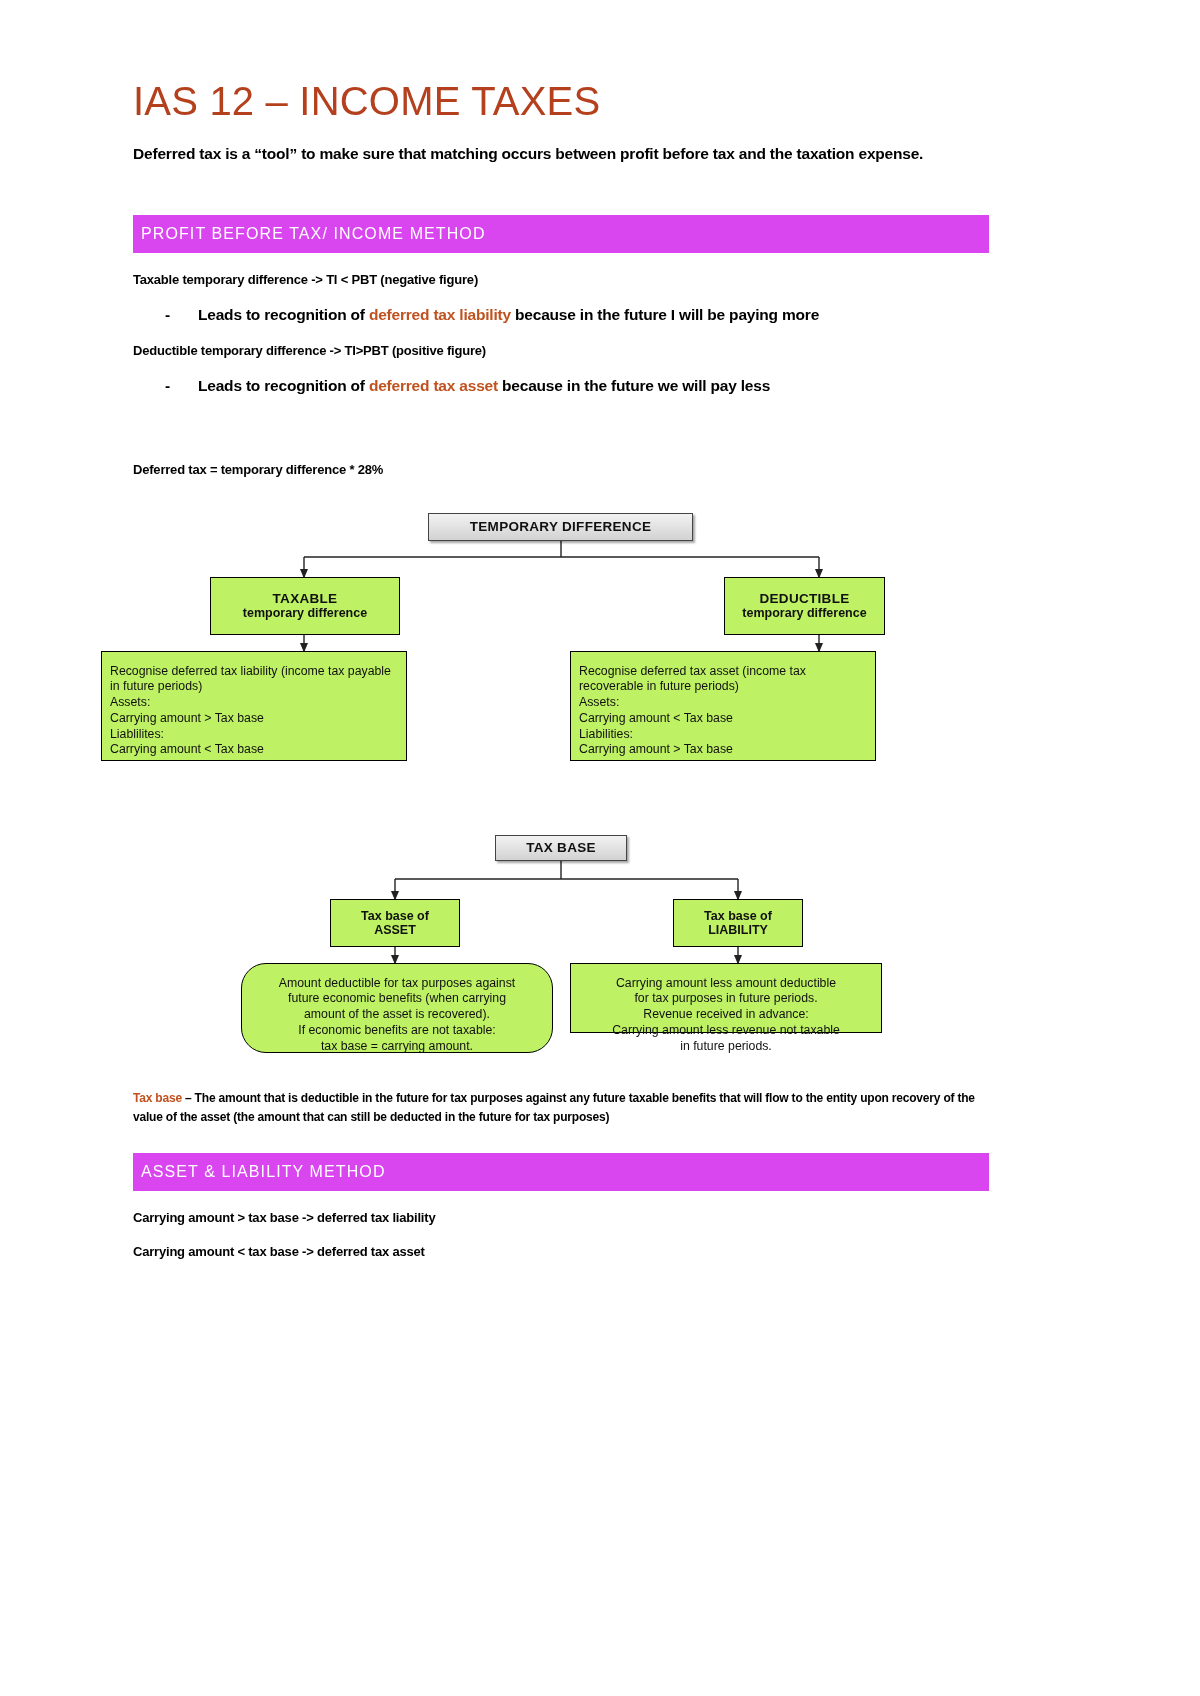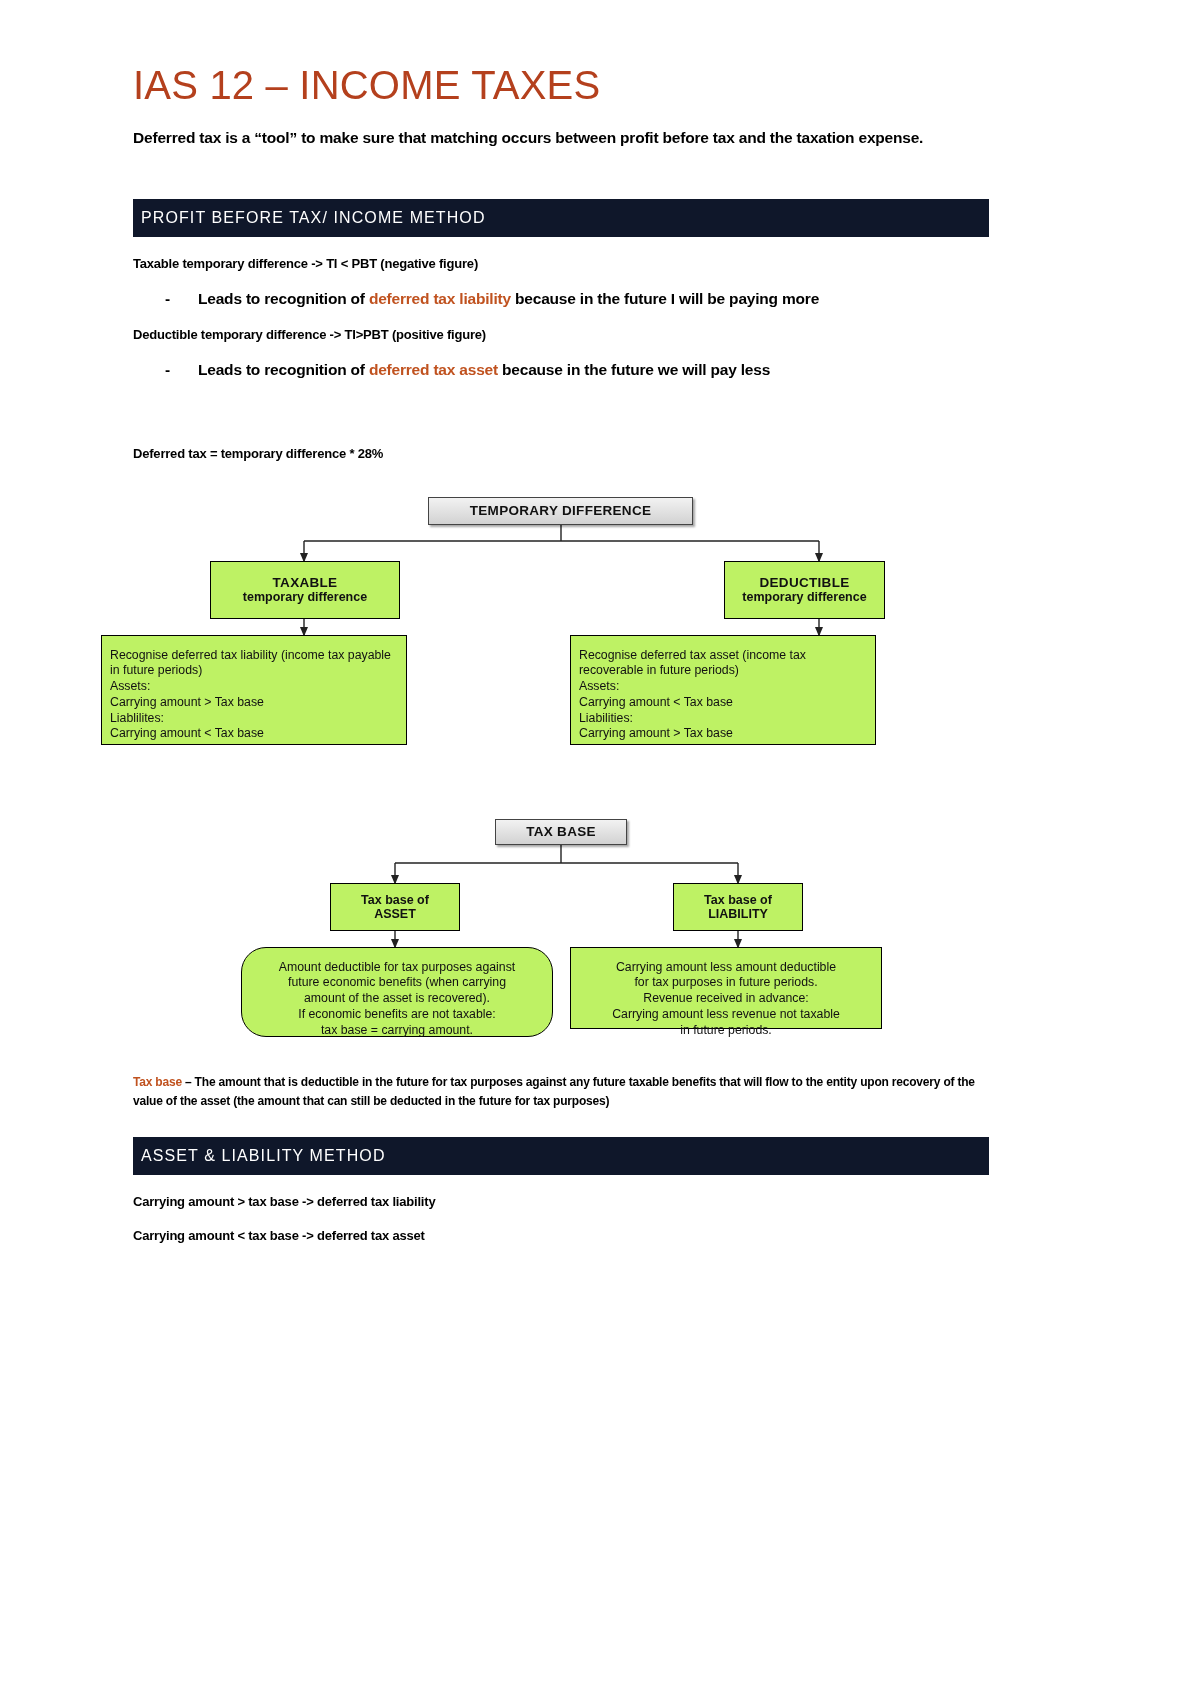--- a/index.html
+++ b/index.html
@@ -7,32 +7,32 @@
   .page{position:relative;width:1200px;height:1696px;padding:0;box-sizing:border-box;}
   .content{position:absolute;left:133px;top:0;width:856px;}
 
   h1.title{
     font-family:"Liberation Sans",sans-serif;
     color:#b4401d;
     font-weight:400;
     font-size:40px;
     letter-spacing:0.2px;
     margin:0;
-    padding-top:63px;
+    padding-top:79px;
     line-height:1.1;
   }
   p.intro{
     font-size:15.5px;
     font-weight:bold;
     line-height:1.65;
     margin:18px 0 0 0;
     letter-spacing:-0.2px;
   }
   .band{
-    background:#0f172a;
+    background:#d946ef;
     color:#ffffff;
     font-size:16px;
     letter-spacing:1.1px;
     padding:10px 0 10px 8px;
     margin-top:48px;
     width:856px;
     box-sizing:border-box;
   }
   p.body{
     font-size:13px;
@@ -185,21 +185,21 @@
       </div>
 
       <div class="box txt cen" style="left:108px;top:138px;width:312px;height:90px;border-radius:25px;">
         <div>Amount deductible for tax purposes against</div>
         <div>future economic benefits (when carrying</div>
         <div>amount of the asset is recovered).</div>
         <div>If economic benefits are not taxable:</div>
         <div>tax base = carrying amount.</div>
       </div>
 
-      <div class="box txt cen" style="left:437px;top:138px;width:312px;height:82px;">
+      <div class="box txt cen" style="left:437px;top:138px;width:312px;height:70px;">
         <div>Carrying amount less amount deductible</div>
         <div>for tax purposes in future periods.</div>
         <div>Revenue received in advance:</div>
         <div>Carrying amount less revenue not taxable</div>
         <div>in future periods.</div>
       </div>
     </div>
 
     <p class="taxbase">
       <span class="accent">Tax base</span><span> – The amount that is deductible in the future for tax purposes against any future taxable benefits that will flow to the entity upon recovery of the value of the asset (the amount that can still be deducted in the future for tax purposes)</span>

